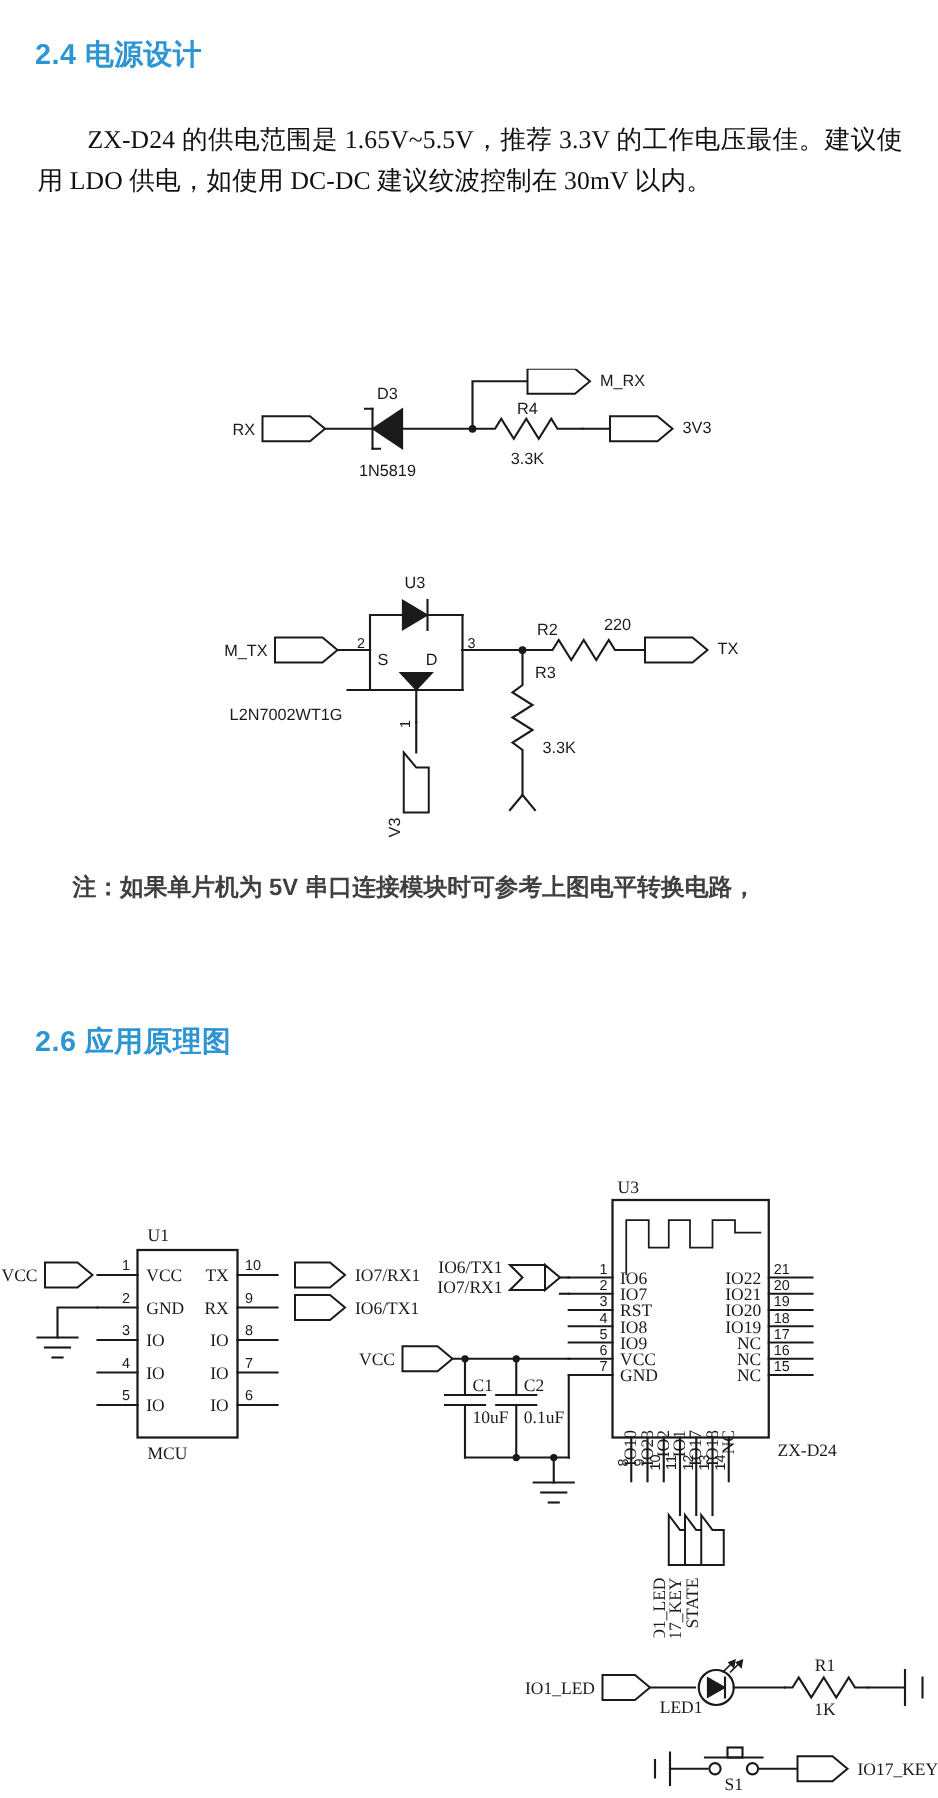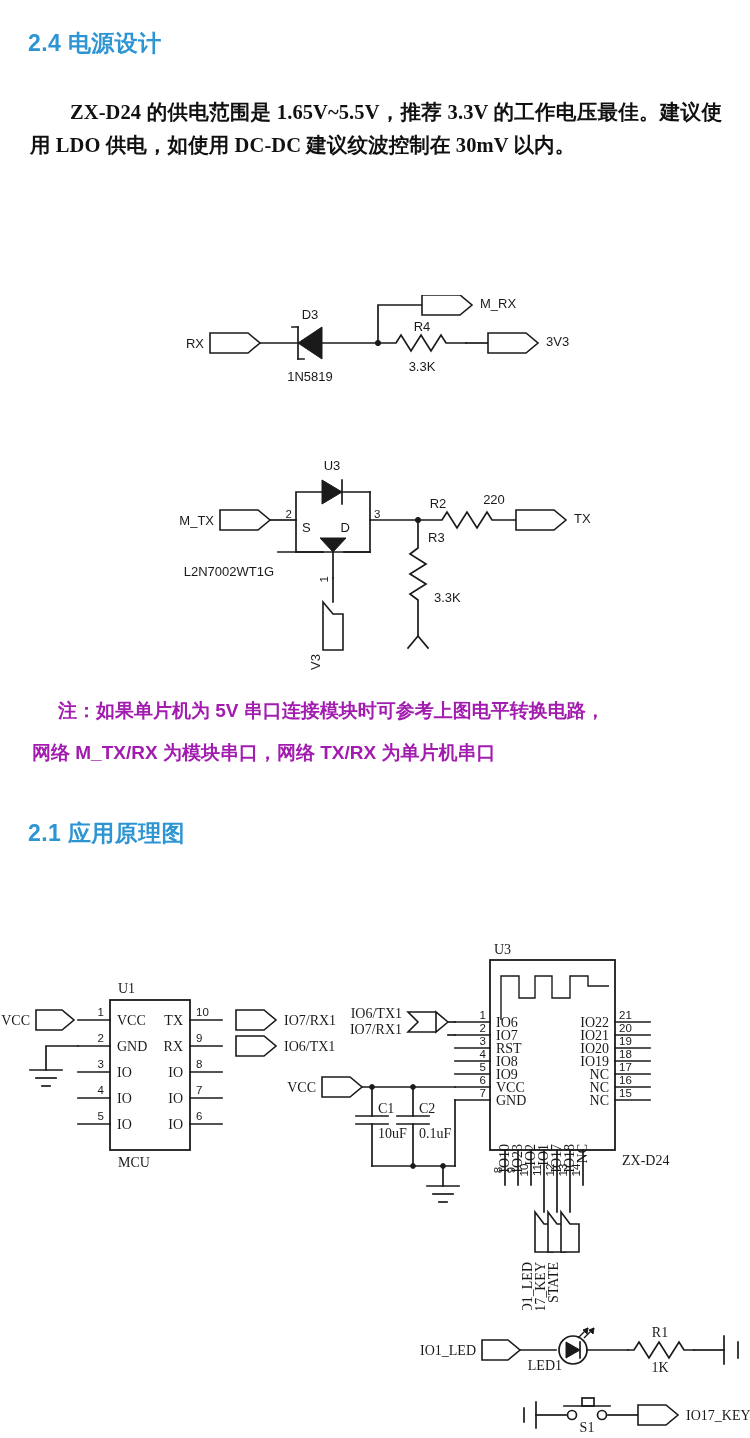--- a/index.html
+++ b/index.html
@@ -39,21 +39,21 @@
     text-align: justify;
     letter-spacing: 0.1px;
   }
   .body-para .indent { display: inline-block; width: 40px; }
   .note-para {
     position: absolute;
     font-family: "Liberation Sans", "DejaVu Sans", sans-serif;
     font-weight: bold;
     font-size: 19px;
     line-height: 42px;
-    color: #a21caf;
+    color: #404040;
   }
   .note-para .indent { display: inline-block; width: 26px; }
   svg.schematic {
     position: absolute;
     display: block;
   }
   svg.schematic text {
     font-family: "Liberation Sans", "DejaVu Sans", sans-serif;
     fill: #1a1a1a;
   }
@@ -89,21 +89,21 @@
     font-size: 14px;
   }
 </style>
 </head>
 <body>
 
 <div class="page">
 
   <h2 class="section-heading" style="left:28px; top:28px;">2.4 电源设计</h2>
 
-  <div class="body-para" style="left:30px; top:96px; width:692px;font-weight:bold;"><span class="indent"></span><span>ZX-D24 的供电范围是 1.65V~5.5V，推荐 3.3V 的工作电压最佳。建议使用 LDO 供电，如使用 DC-DC 建议纹波控制在 30mV 以内。</span></div>
+  <div class="body-para" style="left:30px; top:96px; width:692px;"><span class="indent"></span><span>ZX-D24 的供电范围是 1.65V~5.5V，推荐 3.3V 的工作电压最佳。建议使用 LDO 供电，如使用 DC-DC 建议纹波控制在 30mV 以内。</span></div>
 
 
   <svg class="schematic" style="left:170px; top:295px;" width="420" height="110" viewBox="0 0 420 110">
 
     <g>
       <path class="port" d="M 40 38 L 78 38 L 90 48 L 78 58 L 40 58 Z"></path>
       <text class="lbl" x="34" y="53" text-anchor="end">RX</text>
     </g>
 
     <line class="wire" x1="90" y1="48" x2="128" y2="48"></line>
@@ -195,23 +195,23 @@
 
     <text class="lbl" x="278" y="92">R3</text>
     <g>
       <polyline class="wire" points="268,70 268,98 260,104 276,114 260,124 276,134 260,144 268,150 268,186"></polyline>
       <text class="lbl" x="284" y="152">3.3K</text>
     </g>
 
     <path class="wire" d="M 258 198 L 268 186 L 278 198"></path>
   </svg>
 
-  <div class="note-para" style="left:32px; top:690px; width:690px;"><span class="indent"></span><span>注：如果单片机为 5V 串口连接模块时可参考上图电平转换电路，</span><br><span>网络 M_TX/RX 为模块串口，网络 TX/RX 为单片机串口</span></div>
-
-  <h2 class="section-heading" style="left:28px; top:818px;">2.1 应用原理图</h2>
+  <div class="note-para" style="left:32px; top:690px; width:690px;"><span class="indent"></span><span>注：如果单片机为 5V 串口连接模块时可参考上图电平转换电路，</span><br></div>
+
+  <h2 class="section-heading" style="left:28px; top:818px;">2.6 应用原理图</h2>
 
   <svg class="schematic" style="left:0px; top:930px;" width="750" height="380" viewBox="0 0 750 380">
 
     <g>
       <rect class="box" x="110" y="70" width="80" height="150"></rect>
       <text class="lbl-serif" x="118" y="63">U1</text>
       <text class="lbl-serif" x="118" y="237">MCU</text>
 
       <g>
         <line class="wire" x1="78" y1="90" x2="110" y2="90"></line>

